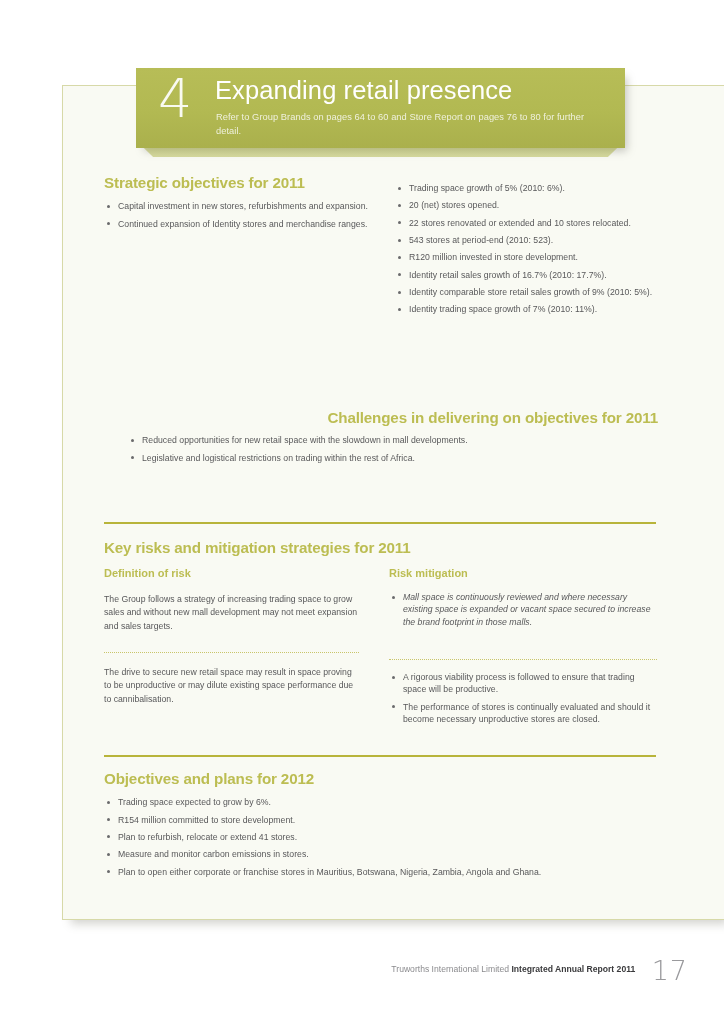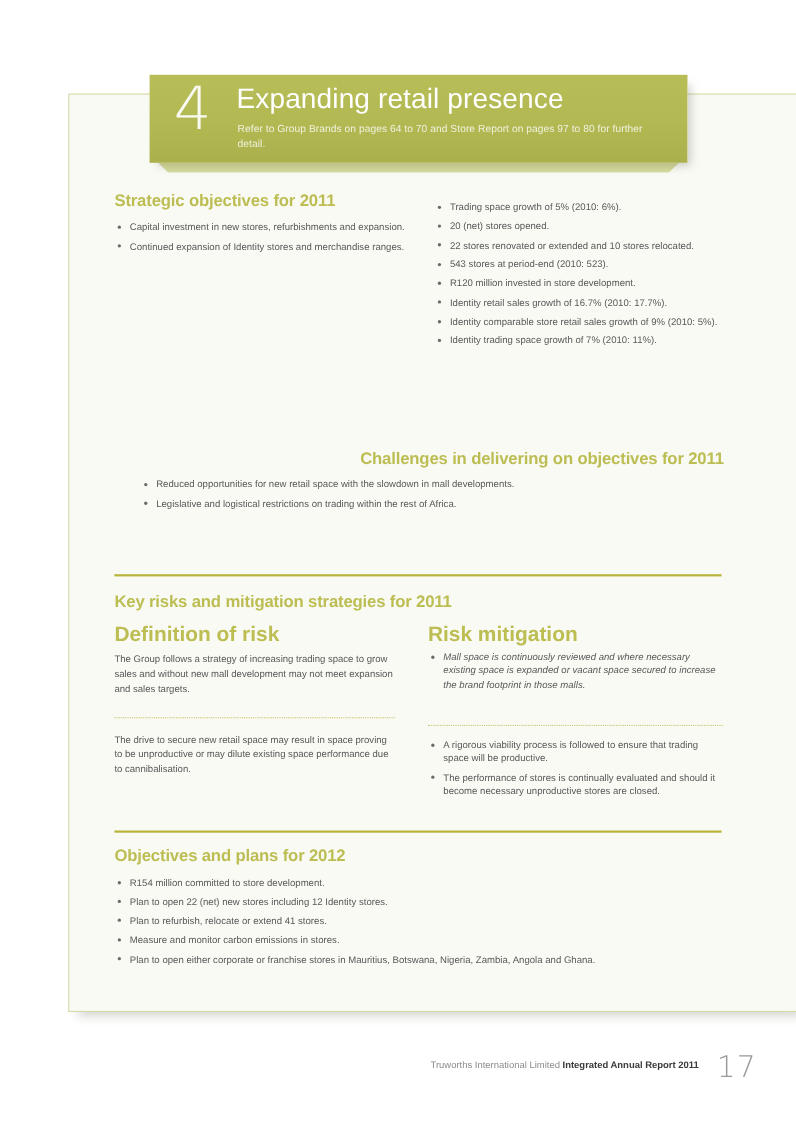--- a/index.html
+++ b/index.html
@@ -94,21 +94,21 @@
   .sec-head {
     color: #bcbd52;
     font-weight: bold;
     font-size: 15.2px;
     line-height: 1.2;
     letter-spacing: -0.15px;
   }
   .sub-head {
     color: #bcbd52;
     font-weight: bold;
-    font-size: 19px;
+    font-size: 11px;
     line-height: 1.2;
   }
   ul.bullets {
     list-style: none;
     margin: 0;
     padding: 0;
   }
   ul.bullets li {
     position: relative;
     padding-left: 14px;
@@ -248,34 +248,34 @@
     <ul class="bullets" id="mitigation-list-2">
       <li>A rigorous viability process is followed to ensure that trading space will be productive.</li>
       <li>The performance of stores is continually evaluated and should it become necessary unproductive stores are closed.</li>
     </ul>
 
     <div class="rule" id="rule-bottom"></div>
 
     <div id="objectives-2012">
       <div class="sec-head">Objectives and plans for 2012</div>
       <ul class="bullets">
+        <li>Trading space expected to grow by 6%.</li>
         <li>R154 million committed to store development.</li>
-        <li>Plan to open 22 (net) new stores including 12 Identity stores.</li>
         <li>Plan to refurbish, relocate or extend 41 stores.</li>
         <li>Measure and monitor carbon emissions in stores.</li>
         <li>Plan to open either corporate or franchise stores in Mauritius, Botswana, Nigeria, Zambia, Angola and Ghana.</li>
       </ul>
     </div>
 
   </div>
 </div>
 
 <div id="chapter-banner">
   <div id="chapter-number">4</div>
   <div id="chapter-title">Expanding retail presence</div>
-  <div id="chapter-subtitle">Refer to Group Brands on pages 64 to 70 and Store Report on pages 97 to 80 for further detail.</div>
+  <div id="chapter-subtitle">Refer to Group Brands on pages 64 to 60 and Store Report on pages 76 to 80 for further detail.</div>
 </div>
 
 <div id="page-footer">
   <span id="footer-company">Truworths International Limited</span>
   <span id="footer-report">Integrated Annual Report 2011</span>
   <span id="footer-pagenum">17</span>
 </div>
 
 </body></html>

